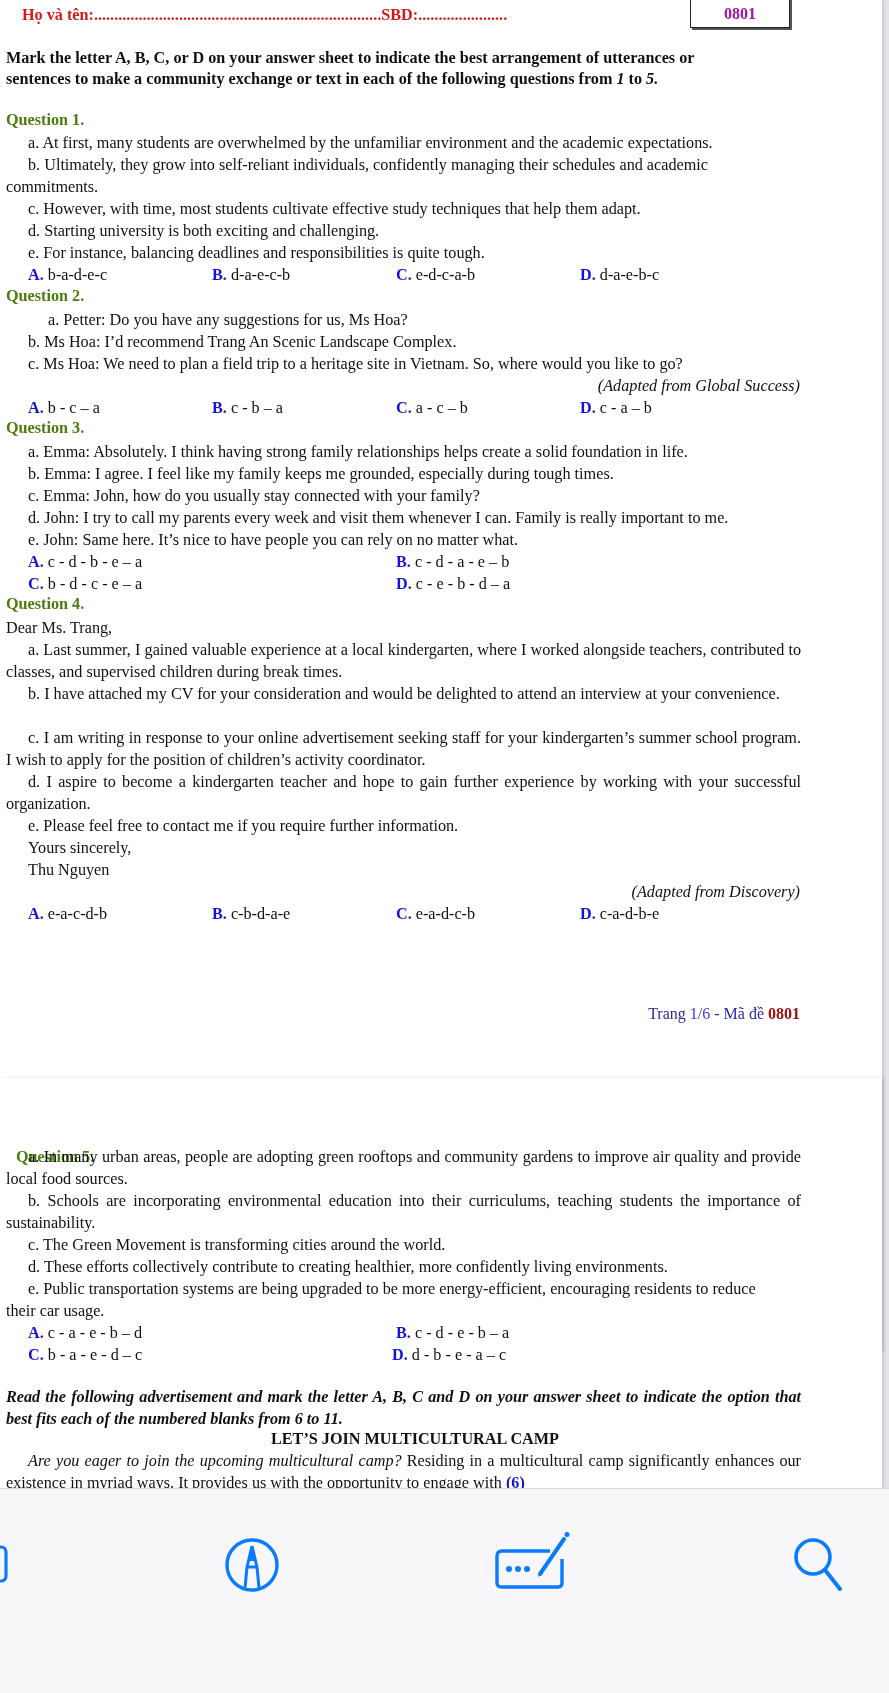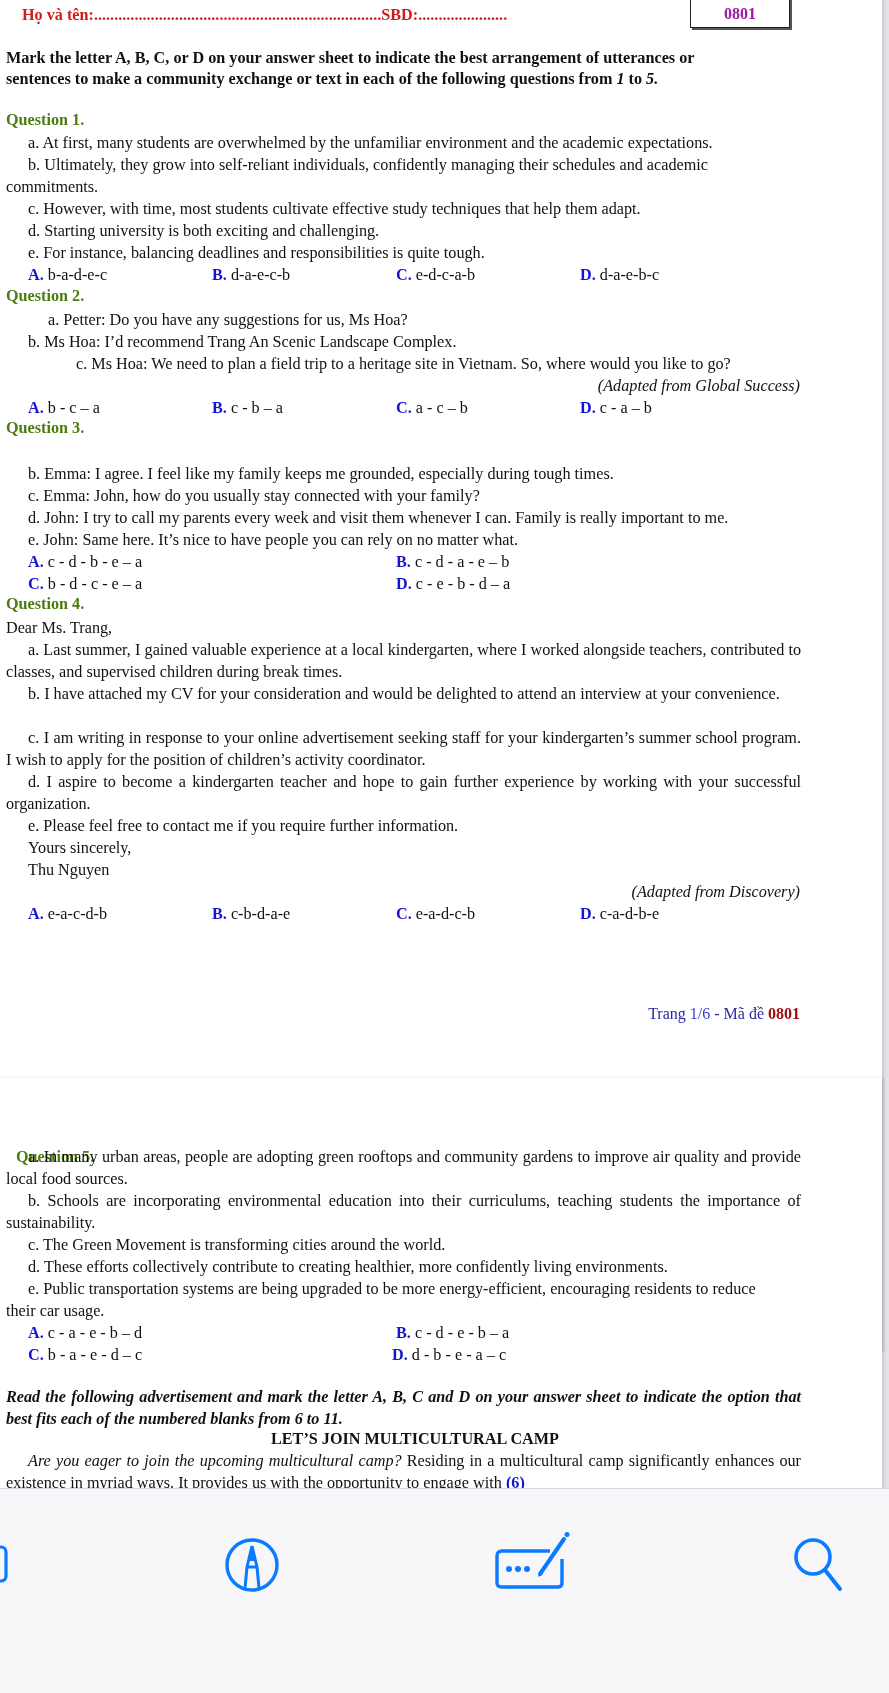--- a/index.html
+++ b/index.html
@@ -44,28 +44,29 @@
   <div class="abs t" style="left:28px; top:220px;">d. Starting university is both exciting and challenging.</div>
   <div class="abs t" style="left:28px; top:242px;">e. For instance, balancing deadlines and responsibilities is quite tough.</div>
   <div class="abs t" style="left:28px; top:264px;"><span class="optL">A.</span> <span>b-a-d-e-c</span></div>
   <div class="abs t" style="left:212px; top:264px;"><span class="optL">B.</span> <span>d-a-e-c-b</span></div>
   <div class="abs t" style="left:396px; top:264px;"><span class="optL">C.</span> <span>e-d-c-a-b</span></div>
   <div class="abs t" style="left:580px; top:264px;"><span class="optL">D.</span> <span>d-a-e-b-c</span></div>
 
   <div class="abs qtitle" style="left:6px; top:287px;">Question 2.</div>
   <div class="abs t" style="left:28px; top:309px;margin-left:20px;">a. Petter: Do you have any suggestions for us, Ms Hoa?</div>
   <div class="abs t" style="left:28px; top:331px;">b. Ms Hoa: I’d recommend Trang An Scenic Landscape Complex.</div>
-  <div class="abs t" style="left:28px; top:353px;margin-left:48px;">c. Ms Hoa: We need to plan a field trip to a heritage site in Vietnam. So, where would you like to go?</div>
+  <div class="abs t" style="left:28px; top:353px;">c. Ms Hoa: We need to plan a field trip to a heritage site in Vietnam. So, where would you like to go?</div>
   <div class="abs t ital" style="right:82px; top:375px;">(Adapted from Global Success)</div>
   <div class="abs t" style="left:28px; top:397px;"><span class="optL">A.</span> <span>b - c – a</span></div>
   <div class="abs t" style="left:212px; top:397px;"><span class="optL">B.</span> <span>c - b – a</span></div>
   <div class="abs t" style="left:396px; top:397px;"><span class="optL">C.</span> <span>a - c – b</span></div>
   <div class="abs t" style="left:580px; top:397px;"><span class="optL">D.</span> <span>c - a – b</span></div>
 
   <div class="abs qtitle" style="left:6px; top:419px;">Question 3.</div>
+  <div class="abs t" style="left:28px; top:441px;">a. Emma: Absolutely. I think having strong family relationships helps create a solid foundation in life.</div>
   <div class="abs t" style="left:28px; top:463px;">b. Emma: I agree. I feel like my family keeps me grounded, especially during tough times.</div>
   <div class="abs t" style="left:28px; top:485px;">c. Emma: John, how do you usually stay connected with your family?</div>
   <div class="abs t" style="left:28px; top:507px;">d. John: I try to call my parents every week and visit them whenever I can. Family is really important to me.</div>
   <div class="abs t" style="left:28px; top:529px;">e. John: Same here. It’s nice to have people you can rely on no matter what.</div>
   <div class="abs t" style="left:28px; top:551px;"><span class="optL">A.</span> <span>c - d - b - e – a</span></div>
   <div class="abs t" style="left:396px; top:551px;"><span class="optL">B.</span> <span>c - d - a - e – b</span></div>
   <div class="abs t" style="left:28px; top:573px;"><span class="optL">C.</span> <span>b - d - c - e – a</span></div>
   <div class="abs t" style="left:396px; top:573px;"><span class="optL">D.</span> <span>c - e - b - d – a</span></div>
 
   <div class="abs qtitle" style="left:6px; top:595px;">Question 4.</div>

